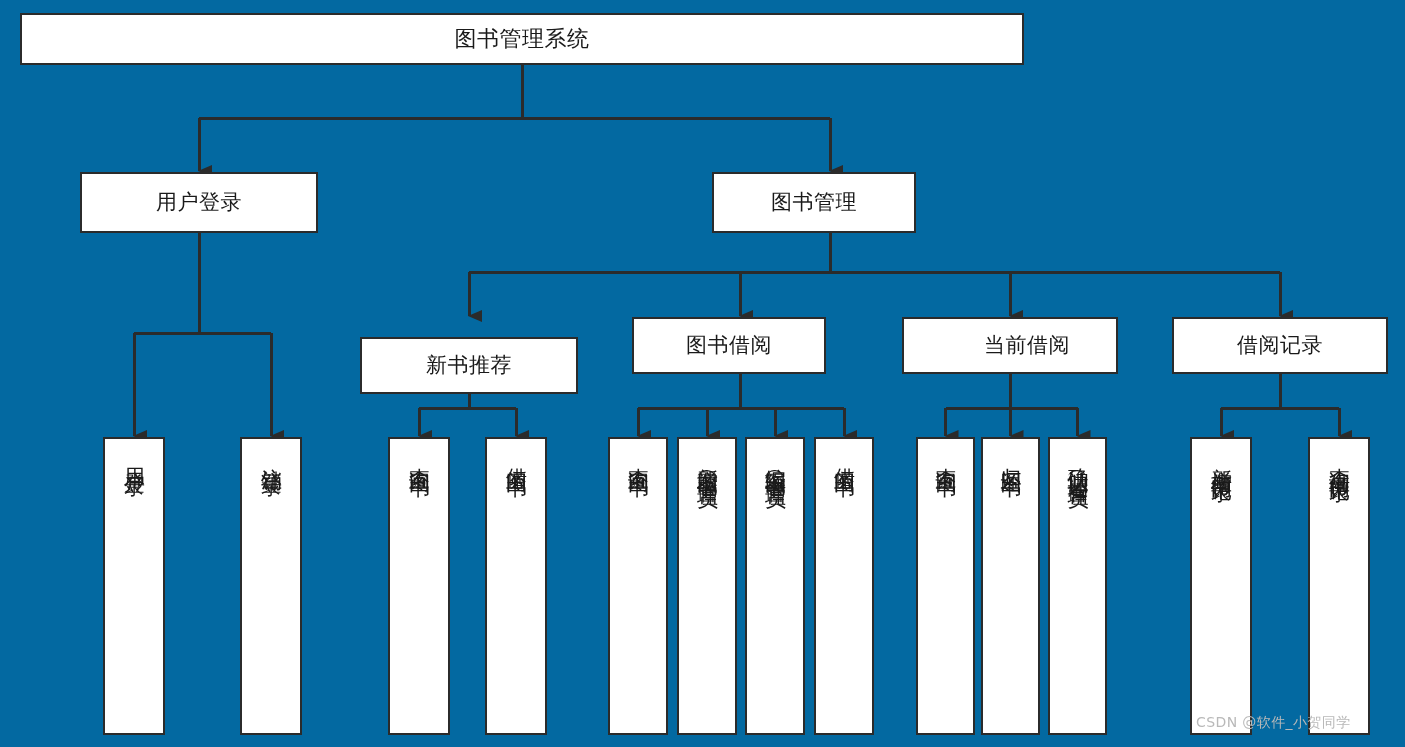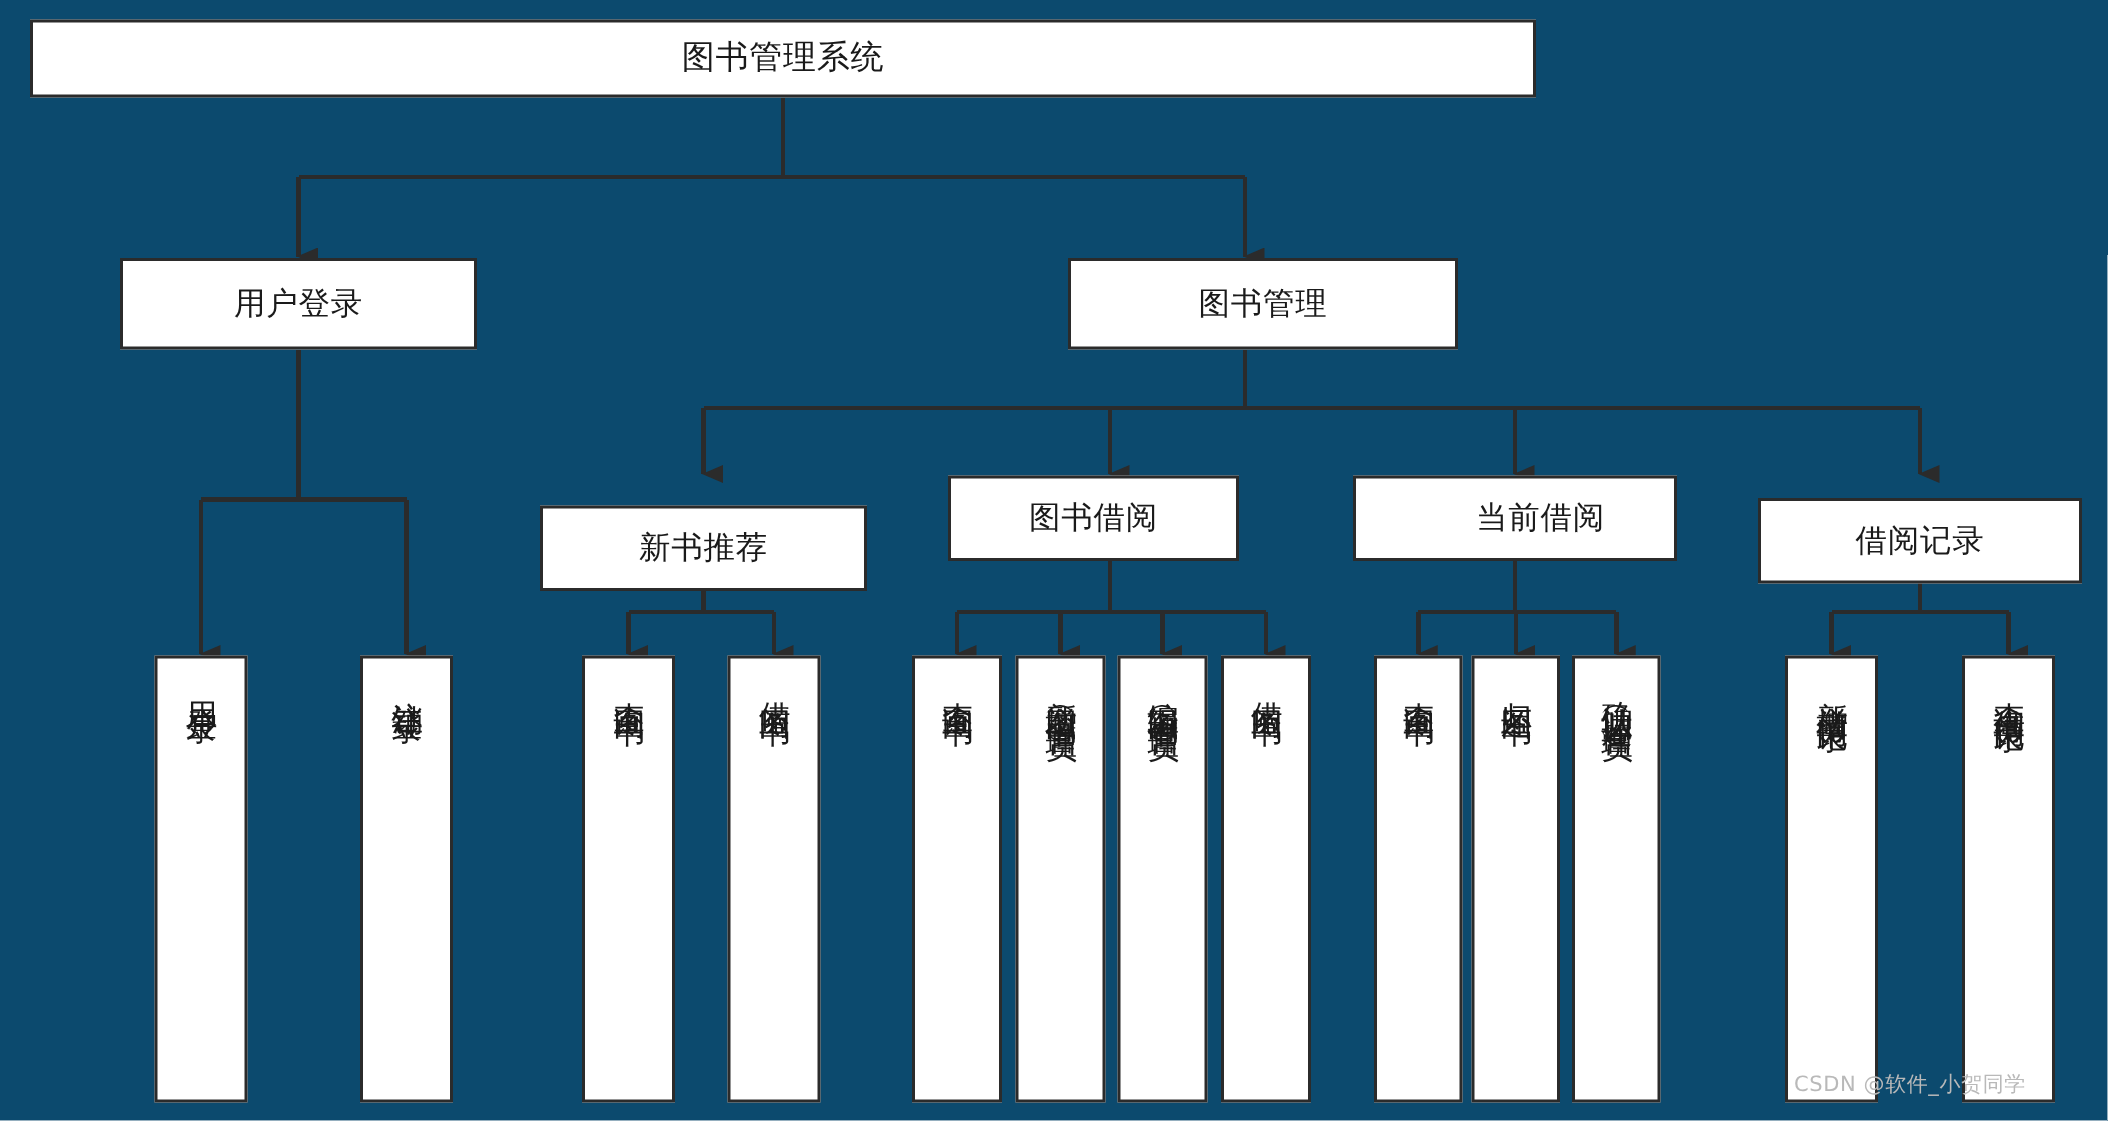--- a/index.html
+++ b/index.html
@@ -7,21 +7,21 @@
     padding: 0;
     background: #ffffff;
   }
   body {
     font-family: "DejaVu Sans", "Liberation Sans", sans-serif;
   }
   #canvas {
     position: relative;
     width: 1405px;
     height: 747px;
-    background: #0c4a6e;
+    background: #0369a1;
     overflow: hidden;
   }
   svg.links {
     position: absolute;
     left: 0;
     top: 0;
     width: 1405px;
     height: 747px;
   }
   .node {
@@ -113,33 +113,33 @@
         <line x1="1339" y1="408" x2="1339" y2="436" stroke="#2b2b2b" stroke-width="3" shape-rendering="crispEdges" marker-end="url(#arrow)"></line>
       </g>
   </svg>
   <div id="node-layer">
       <div class="node horizontal title" style="left: 20px; top: 13px; width: 1004px; height: 52px;">
         <span class="label">图书管理系统</span>
       </div>
       <div class="node horizontal" style="left: 80px; top: 172px; width: 238px; height: 61px;">
         <span class="label">用户登录</span>
       </div>
-      <div class="node horizontal" style="left: 712px; top: 172px; width: 260px; height: 61px;">
+      <div class="node horizontal" style="left: 712px; top: 172px; width: 204px; height: 61px;">
         <span class="label">图书管理</span>
       </div>
       <div class="node horizontal" style="left: 360px; top: 317px; width: 218px; height: 57px; margin-top: 20px;">
         <span class="label">新书推荐</span>
       </div>
       <div class="node horizontal" style="left: 632px; top: 317px; width: 194px; height: 57px;">
         <span class="label">图书借阅</span>
       </div>
       <div class="node horizontal" style="left: 902px; top: 317px; width: 216px; height: 57px; padding-left: 34px;">
         <span class="label">当前借阅</span>
       </div>
-      <div class="node horizontal" style="left: 1172px; top: 317px; width: 216px; height: 57px; margin-top: 15px;">
+      <div class="node horizontal" style="left: 1172px; top: 317px; width: 216px; height: 57px;">
         <span class="label">借阅记录</span>
       </div>
       <div class="node vertical" style="left: 103px; top: 437px; width: 62px; height: 298px;">
         <span class="label">用户登录</span>
       </div>
       <div class="node vertical" style="left: 240px; top: 437px; width: 62px; height: 298px;">
         <span class="label">注销登录</span>
       </div>
       <div class="node vertical" style="left: 388px; top: 437px; width: 62px; height: 298px;">
         <span class="label">查询图书</span>

